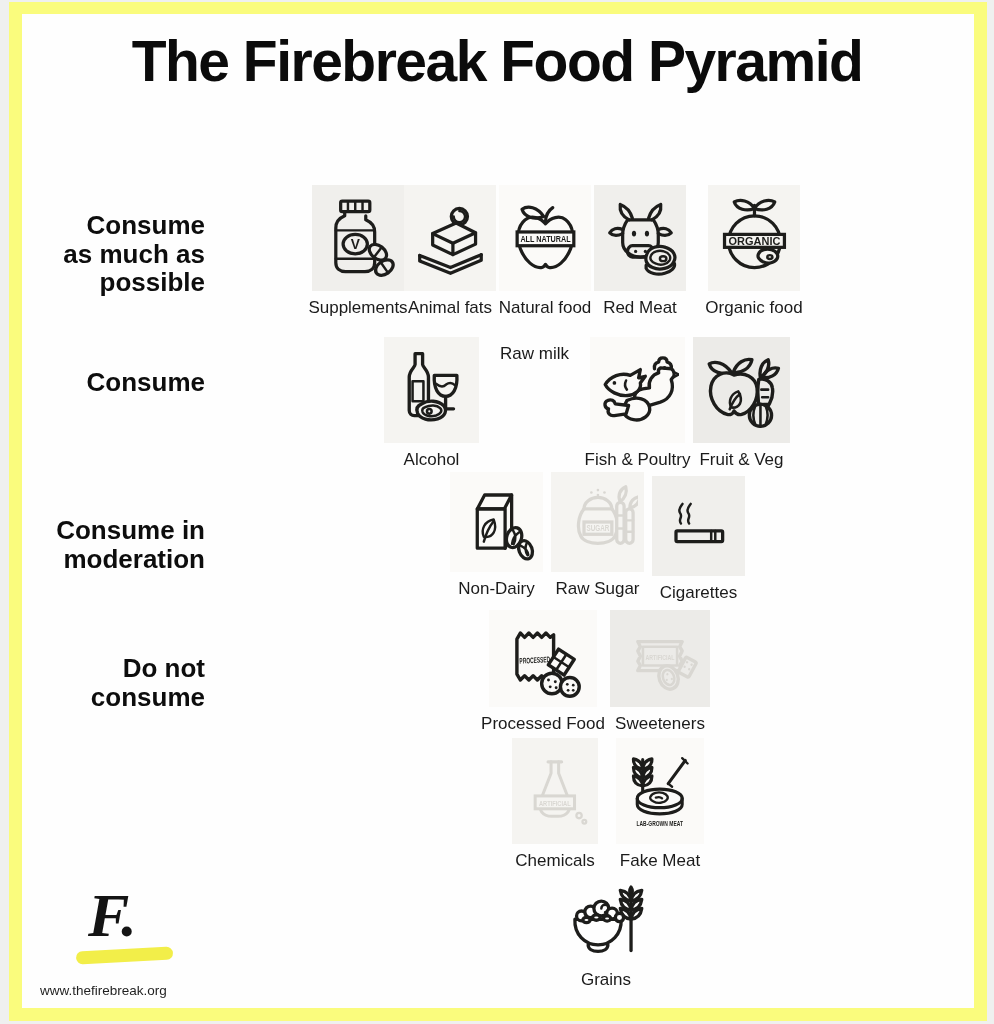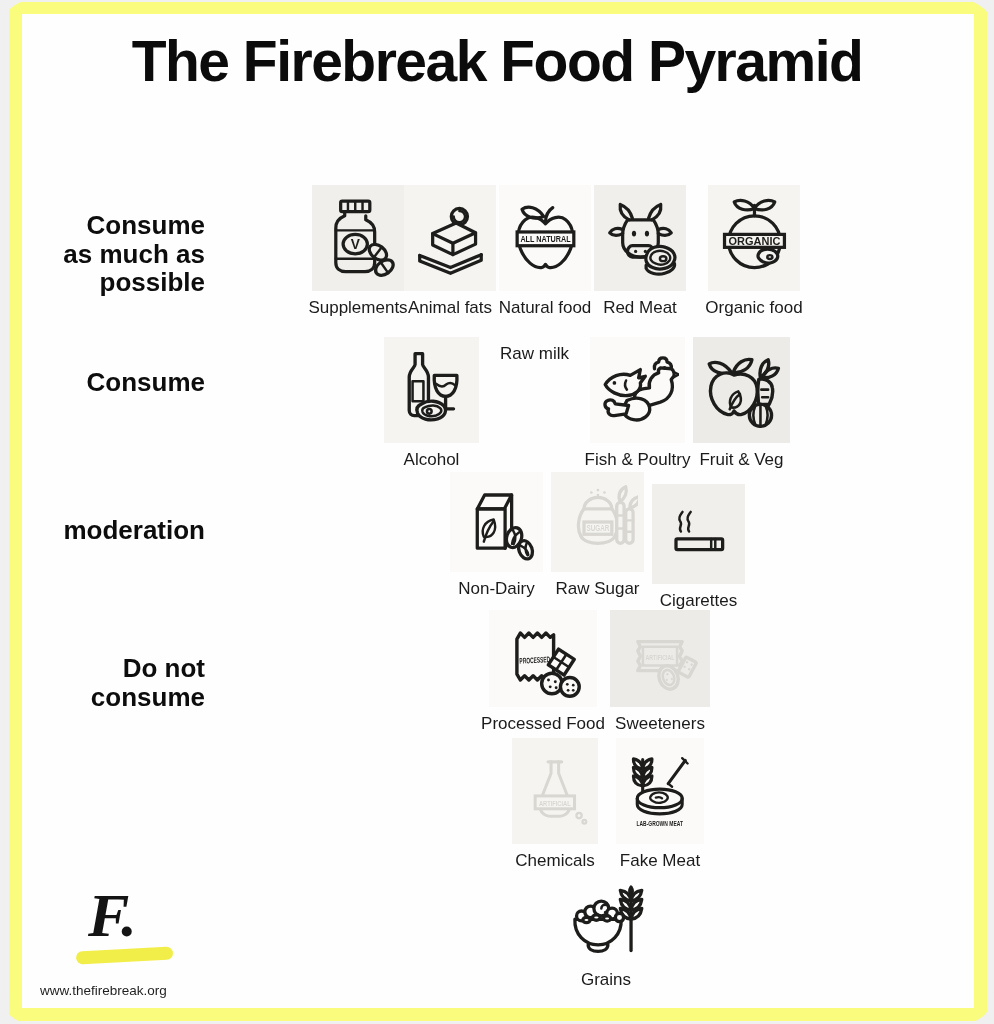--- a/index.html
+++ b/index.html
@@ -1,17 +1,17 @@
 <!DOCTYPE html>
 <html><head>
 <meta charset="utf-8">
 <style>
   html,body{margin:0;padding:0;background:#eff0ef;}
   .page{position:relative;width:994px;height:1024px;background:#eff0ef;overflow:hidden;
-        font-family:"Liberation Sans",sans-serif;color:#111;border-radius:32px;}
+        font-family:"Liberation Sans",sans-serif;color:#111;}
   .frame{position:absolute;left:9px;top:2px;right:7px;bottom:3px;background:#fafc7d;}
   .sheet{position:absolute;left:22px;top:14px;right:20px;bottom:16px;background:#fefefe;}
 
   .title{position:absolute;left:0;right:0;top:28px;text-align:center;
          font-size:57px;font-weight:bold;letter-spacing:-1.5px;color:#0b0b0b;}
 
   .side{position:absolute;left:0;width:205px;text-align:right;font-weight:bold;
         font-size:26px;line-height:28.5px;color:#0d0d0d;}
   .side span{display:block;}
   .side.l1{top:211px}.side.l2{top:368px}.side.l3{top:516px}.side.l4{top:654px}
@@ -68,20 +68,21 @@
 
   <div class="side l1">
     <span>Consume</span>
     <span>as much as</span>
     <span>possible</span>
   </div>
   <div class="side l2">
     <span>Consume</span>
   </div>
   <div class="side l3">
+    <span>Consume in</span>
     <span>moderation</span>
   </div>
   <div class="side l4">
     <span>Do not</span>
     <span>consume</span>
   </div>
 
   <div class="band r1">
     <figure class="item" style="margin:0">
       <div class="tile s0">
@@ -258,21 +259,21 @@
           <path class="ln" d="M77 25c-3-8 0-15 7-18 2 7-1 14-7 18z"></path>
           <path class="ln" d="M89 33c0-8 5-13 12-14 0 7-5 12-12 14z"></path>
           <rect class="msk" x="73" y="26" width="9" height="50" rx="4.5"></rect>
           <path class="fn" d="M73 42h9M73 58h9"></path>
           <rect class="msk" x="84" y="34" width="9" height="42" rx="4.5"></rect>
           <path class="fn" d="M84 48h9M84 62h9"></path>
         </svg>
       </div>
       <figcaption class="cap">Raw Sugar</figcaption>
     </figure>
-    <figure class="item" style="margin-top:12px;margin-bottom:0;margin-left:0">
+    <figure class="item" style="margin-top:4px;margin-bottom:0;margin-left:0">
       <div class="tile s0">
         <svg viewBox="0 0 100 100">
           <rect class="msk" x="22" y="56" width="57" height="13" rx="1.5"></rect>
           <path class="fn" d="M65 56v13M70 56v13"></path>
           <path class="fn" d="M28 47c-4-5 3-8-1-13-3-4 1-8 3-11"></path>
           <path class="fn" d="M38 47c-4-5 3-8-1-13-3-4 1-8 3-11"></path>
         </svg>
       </div>
       <figcaption class="cap">Cigarettes</figcaption>
     </figure>

